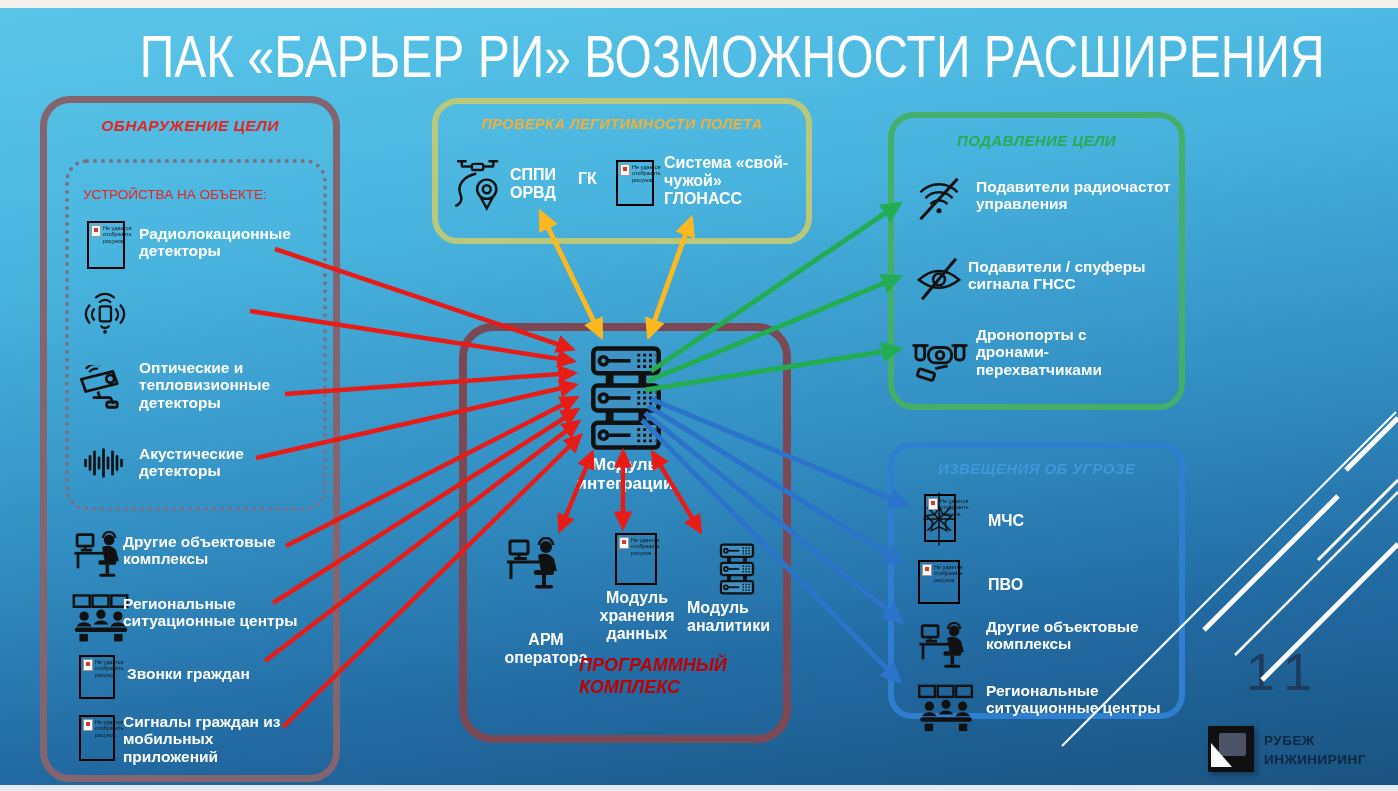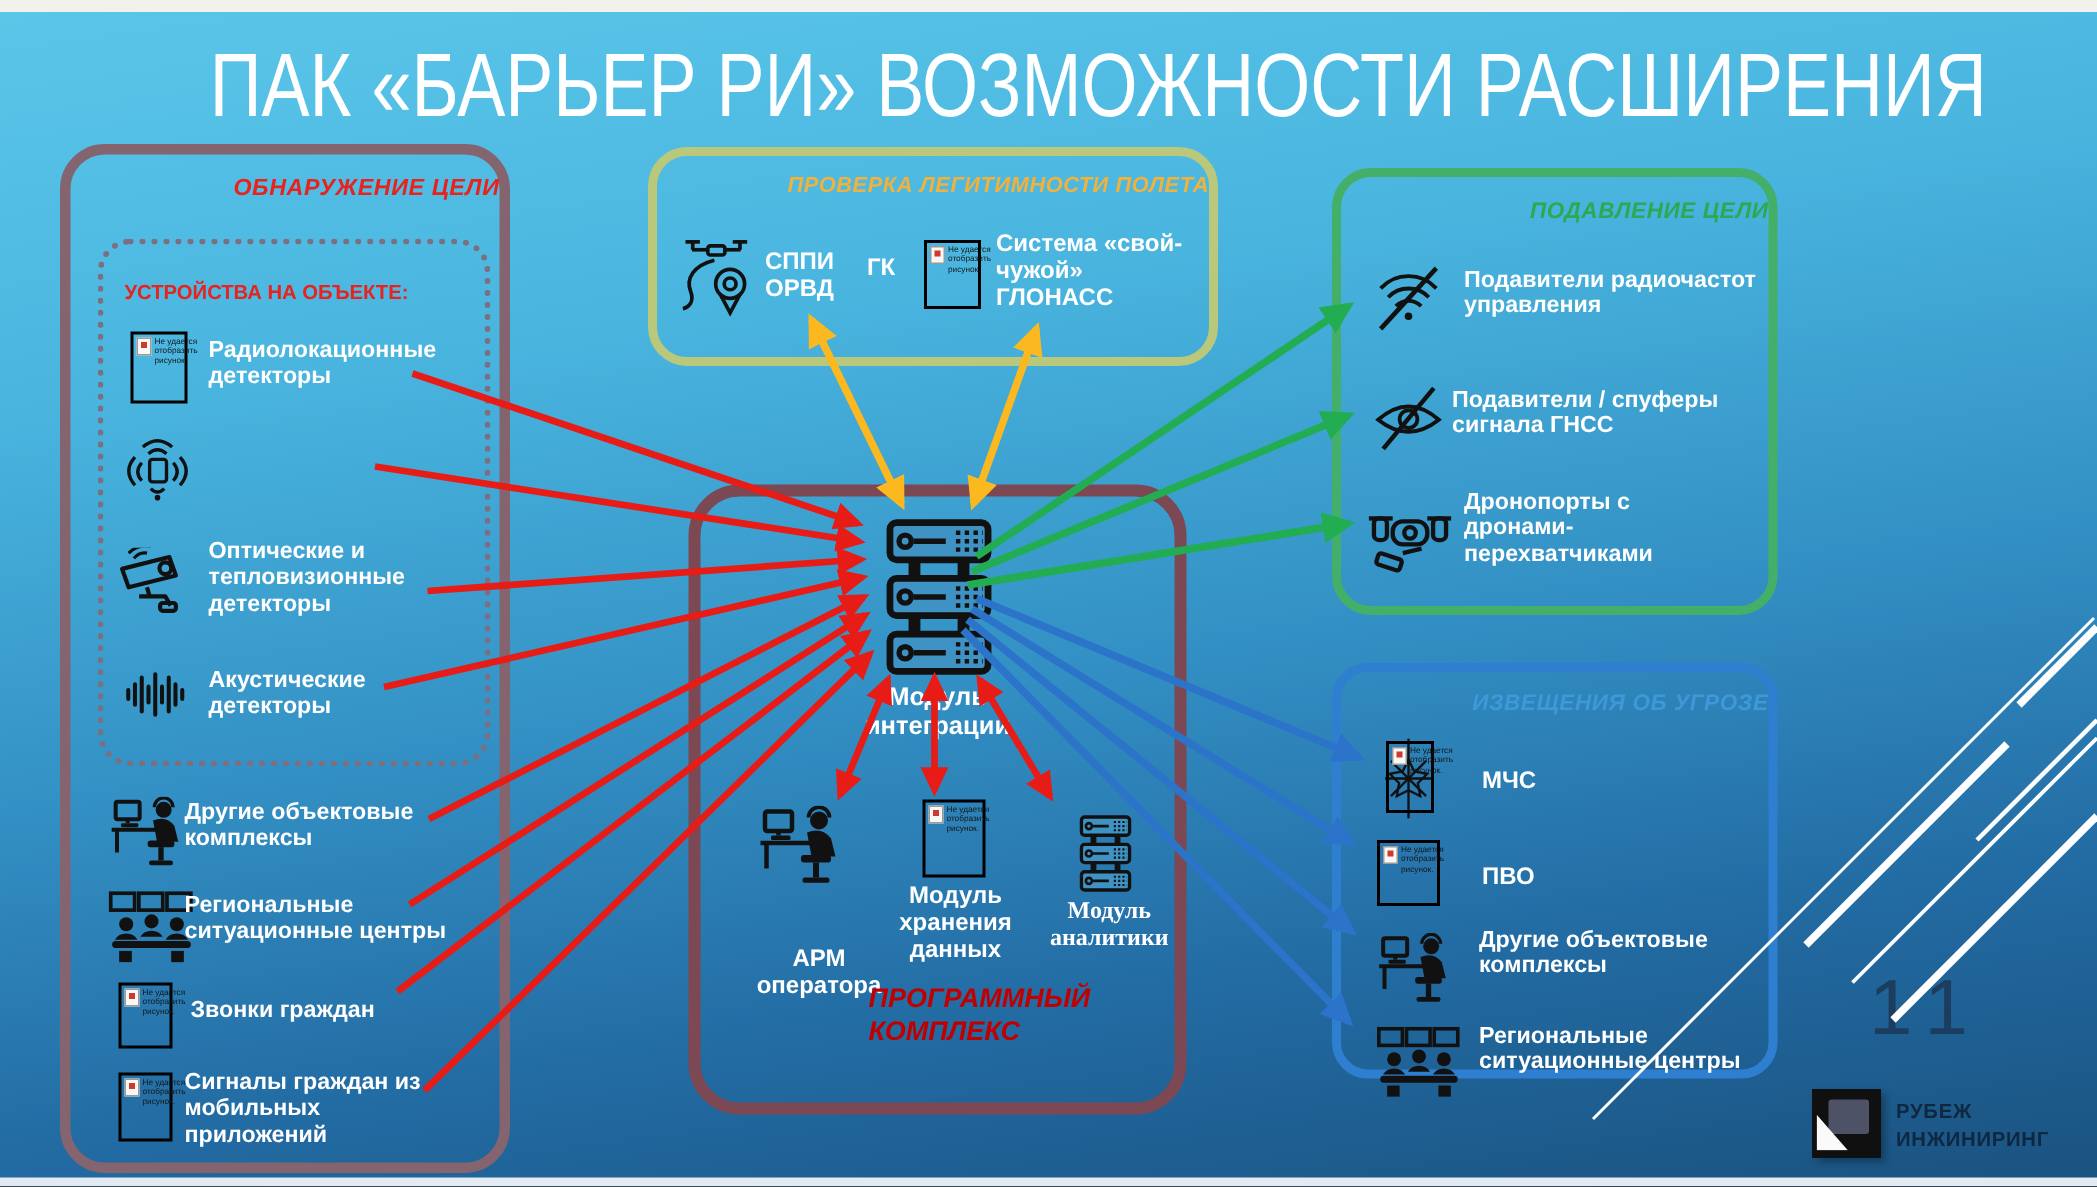--- a/index.html
+++ b/index.html
@@ -4,21 +4,21 @@
 <style>
   html,body{margin:0;padding:0;background:#222;}
   .slide{position:relative;width:1398px;height:791px;overflow:hidden;
     font-family:"Liberation Sans",sans-serif;
     background:linear-gradient(172deg,#5cc6e9 0%,#49b5df 28%,#3390c4 55%,#226ba3 78%,#1a527f 100%);}
   .strip-top{position:absolute;left:0;top:0;width:100%;height:8px;background:#f3f1ec;z-index:9;}
   .strip-bottom{position:absolute;left:0;bottom:0;width:100%;height:6px;background:#e3eaf1;z-index:9;}
   .slide-title{position:absolute;top:22px;left:0;width:100%;text-align:center;color:#ffffff;
     font-size:60px;font-weight:400;transform:scaleX(0.8);letter-spacing:0;white-space:nowrap;}
   .frame{position:absolute;border-radius:28px;box-sizing:border-box;}
-  .frame-title{position:absolute;left:0;right:0;text-align:right;font-weight:700;font-style:italic;letter-spacing:.4px;}
+  .frame-title{position:absolute;left:0;right:0;text-align:center;font-weight:700;font-style:italic;letter-spacing:.4px;}
   .lbl{position:absolute;color:#fff;font-weight:700;font-size:15.5px;line-height:1.12;}
   .ic{position:absolute;}
   .broken{position:absolute;border:2px solid #000;box-sizing:border-box;}
   .bh{display:flex;gap:2px;padding:2px 1px 0 2px;}
   .bico{flex:0 0 auto;width:8px;height:10px;background:#f8f8f6;border:1px solid #9a9a9a;position:relative;}
   .bico::after{content:"";position:absolute;left:1.5px;top:2px;width:4px;height:4px;background:#ce3a2e;}
   .btxt{font-size:5.5px;line-height:1.15;color:#151515;}
   .overlay{position:absolute;left:0;top:0;z-index:6;pointer-events:none;}
   .boxlayer{z-index:2;}
   .pagenum{position:absolute;left:1246px;top:642px;font-size:52px;font-weight:400;color:#1d3d5f;letter-spacing:12px;}
@@ -201,21 +201,21 @@
 
   <div class="strip-top"></div>
   <div class="strip-bottom"></div>
 
   <div class="slide-title">ПАК «БАРЬЕР РИ» ВОЗМОЖНОСТИ РАСШИРЕНИЯ</div>
 
   <div class="frame boxlayer" style="left:40px;top:96px;width:300px;height:686px;border:7px solid #83646f;border-radius:30px;">
     <div class="frame-title" style="top:14px;color:#e8221c;font-size:15.5px;">ОБНАРУЖЕНИЕ ЦЕЛИ</div>
 
     <div class="dotted" style="left:18px;top:56px;width:262px;height:352px;">
-      <div style="position:absolute;left:14px;top:24px;color:#e8221c;font-weight:700;font-size:13.5px;">УСТРОЙСТВА НА ОБЪЕКТЕ:</div>
+      <div style="position:absolute;left:14px;top:24px;color:#e8221c;font-weight:400;font-size:13.5px;">УСТРОЙСТВА НА ОБЪЕКТЕ:</div>
 
       <div class="broken" style="left:18px;top:58px;width:38px;height:48px;">
         <div class="bh">
             <span class="bico"></span>
         <span class="btxt">Не удается отобразить рисунок.</span>
           </div>
       </div>
       <div class="lbl" style="left:70px;top:62px;width:165px;">Радиолокационные детекторы</div>
 
       <svg class="ic" style="left:12px;top:126px;width:48px;height:48px;">
@@ -291,21 +291,21 @@
       <div class="bh">
           <span class="bico"></span>
       <span class="btxt">Не удается отобразить рисунок.</span>
         </div>
     </div>
     <div class="lbl" style="left:124px;top:258px;width:92px;text-align:center;font-size:16px;">Модуль хранения данных</div>
 
     <svg class="ic" style="left:248px;top:212px;width:44px;height:52px;">
         <use href="#sv"></use>
       </svg>
-    <div class="lbl" style="left:220px;top:268px;width:105px;text-align:center;font-size:16px;font-family:Liberation Serif, serif;">Модуль аналитики</div>
+    <div class="lbl" style="left:220px;top:268px;width:105px;font-size:16px;">Модуль аналитики</div>
 
     <div style="position:absolute;left:112px;top:324px;width:160px;color:#c00000;font-weight:700;font-style:italic;font-size:18px;line-height:1.2;">ПРОГРАММНЫЙ КОМПЛЕКС</div>
   </div>
 
   <div class="frame boxlayer" style="left:888px;top:112px;width:297px;height:298px;border:6px solid #44af69;border-radius:26px;padding-left:32px;">
     <div class="frame-title" style="top:14px;color:#2da853;font-size:15px;">ПОДАВЛЕНИЕ ЦЕЛИ</div>
     <svg class="ic" style="left:18px;top:54px;width:54px;height:54px;">
         <use href="#nrf"></use>
       </svg>
     <div class="lbl" style="left:82px;top:60px;width:205px;">Подавители радиочастот управления</div>

